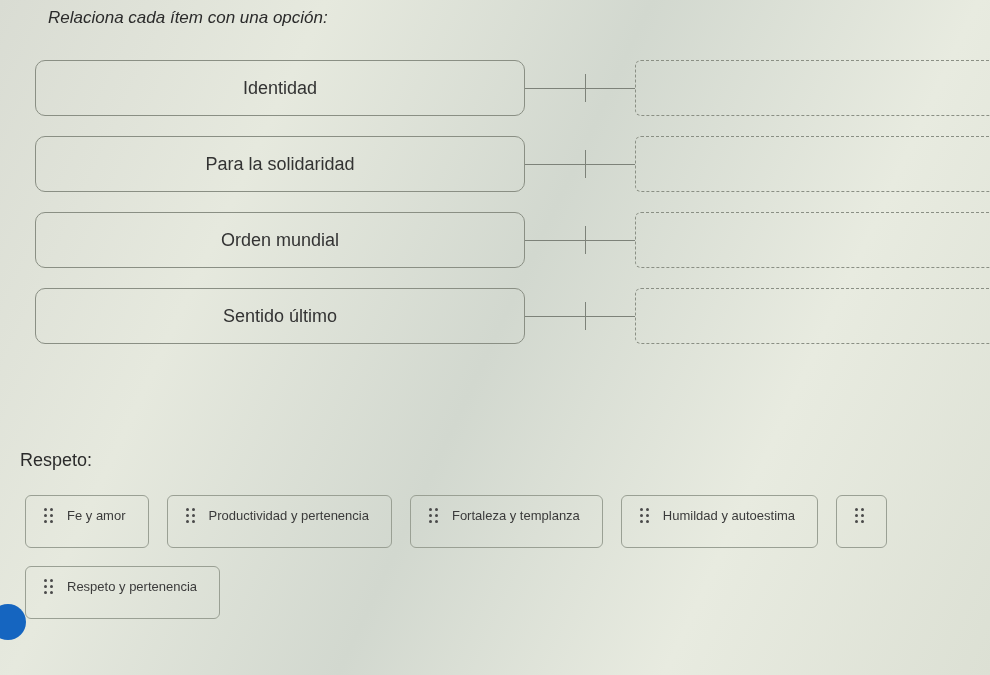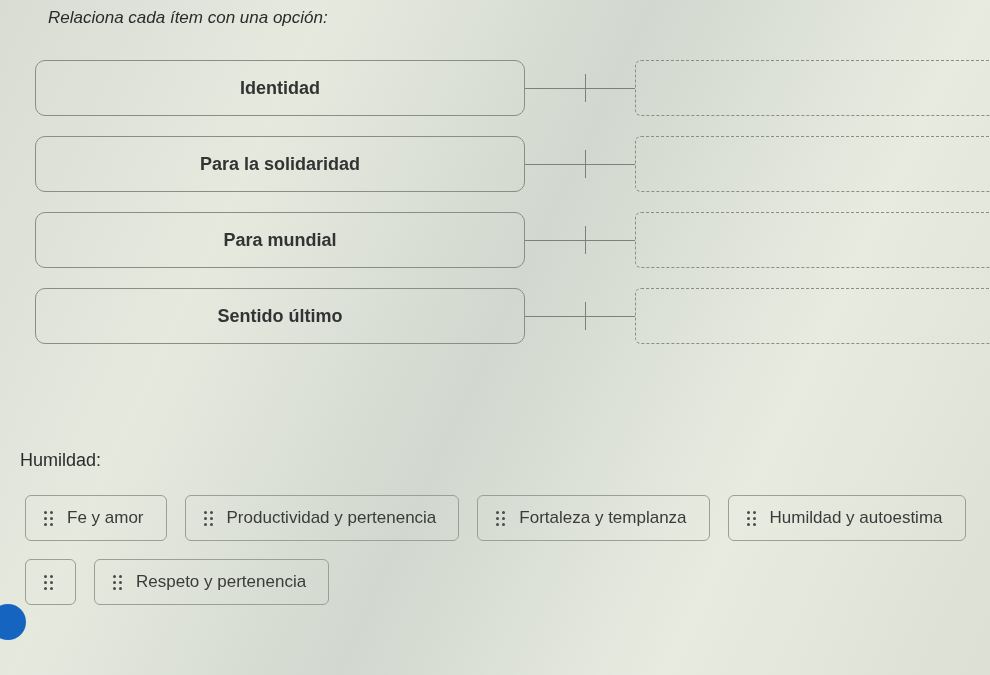--- a/index.html
+++ b/index.html
@@ -20,21 +20,20 @@
     font-style: italic;
     font-size: 17px;
     color: #2b2b2b;
     margin-left: 8px;
   }
   .match-area {
     position: absolute;
     top: 60px;
     left: 35px;
     right: 0;
-    font-weight: bold;
   }
   .row {
     position: relative;
     height: 76px;
   }
   .item-box {
     position: absolute;
     left: 0;
     top: 0;
     width: 490px;
@@ -103,25 +102,25 @@
     top: 495px;
     left: 25px;
     right: 10px;
     display: flex;
     flex-wrap: wrap;
     gap: 18px;
   }
   .option-chip {
     border: 1.5px solid #9aa094;
     border-radius: 6px;
-    padding: 12px 22px 12px 18px;
+    padding: 12px 22px 24px 18px;
     display: flex;
     align-items: center;
     gap: 14px;
-    font-size: 17px;
+    font-size: 13px;
     color: #3b3b3b;
     background: transparent;
     cursor: grab;
   }
   .drag-handle {
     display: inline-grid;
     grid-template-columns: repeat(2, 3px);
     grid-template-rows: repeat(3, 3px);
     gap: 3px;
   }
@@ -165,21 +164,21 @@
     </div>
     <div class="conn-h1"></div>
     <div class="conn-v"></div>
     <div class="conn-v-up"></div>
     <div class="conn-h2"></div>
     <div class="drop-box"></div>
   </div>
 
   <div class="row">
     <div class="item-box">
-      <span>Para mundial</span>
+      <span>Orden mundial</span>
     </div>
     <div class="conn-h1"></div>
     <div class="conn-v"></div>
     <div class="conn-v-up"></div>
     <div class="conn-h2"></div>
     <div class="drop-box"></div>
   </div>
 
 
   <div class="row">
@@ -188,21 +187,21 @@
     </div>
     <div class="conn-h1"></div>
     <div class="conn-v"></div>
     <div class="conn-v-up"></div>
     <div class="conn-h2"></div>
     <div class="drop-box"></div>
   </div>
 
 </div>
 
-<div class="options-label">Humildad:</div>
+<div class="options-label">Respeto:</div>
 
 <div class="options-wrap">
   <div class="option-chip">
     <span class="drag-handle">
         <span></span>
         <span></span>
         <span></span>
         <span></span>
         <span></span>
         <span></span>

